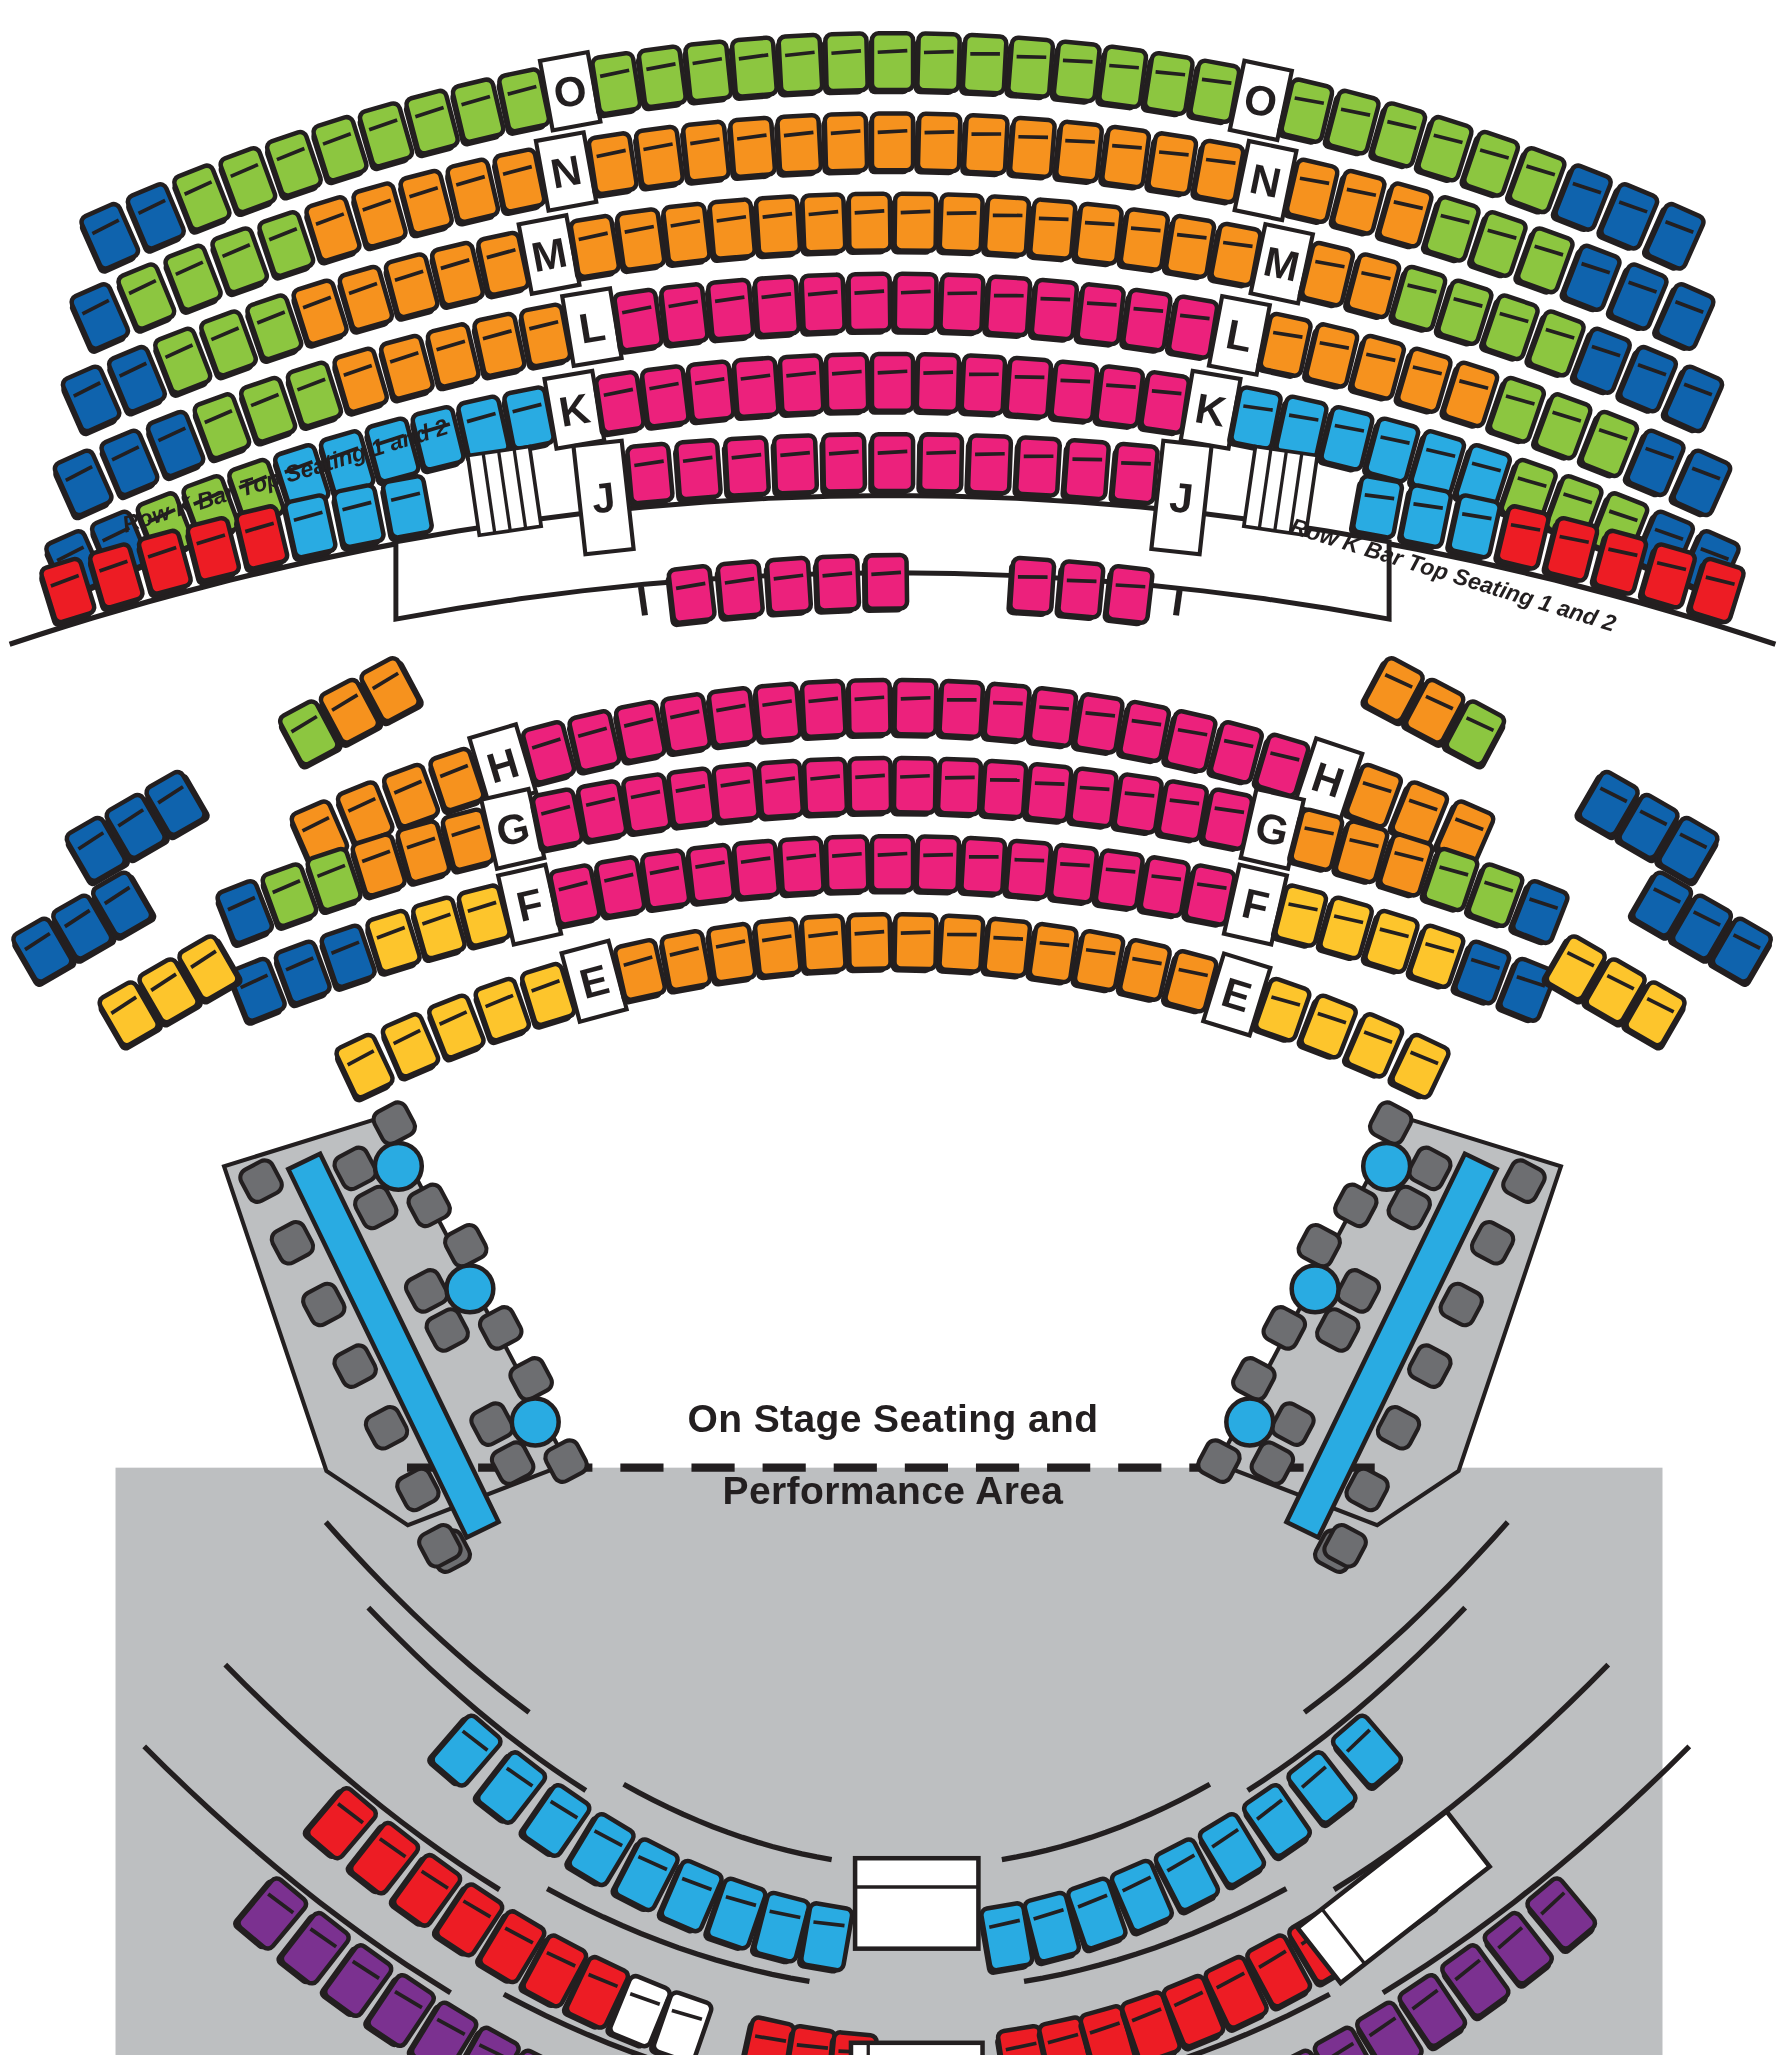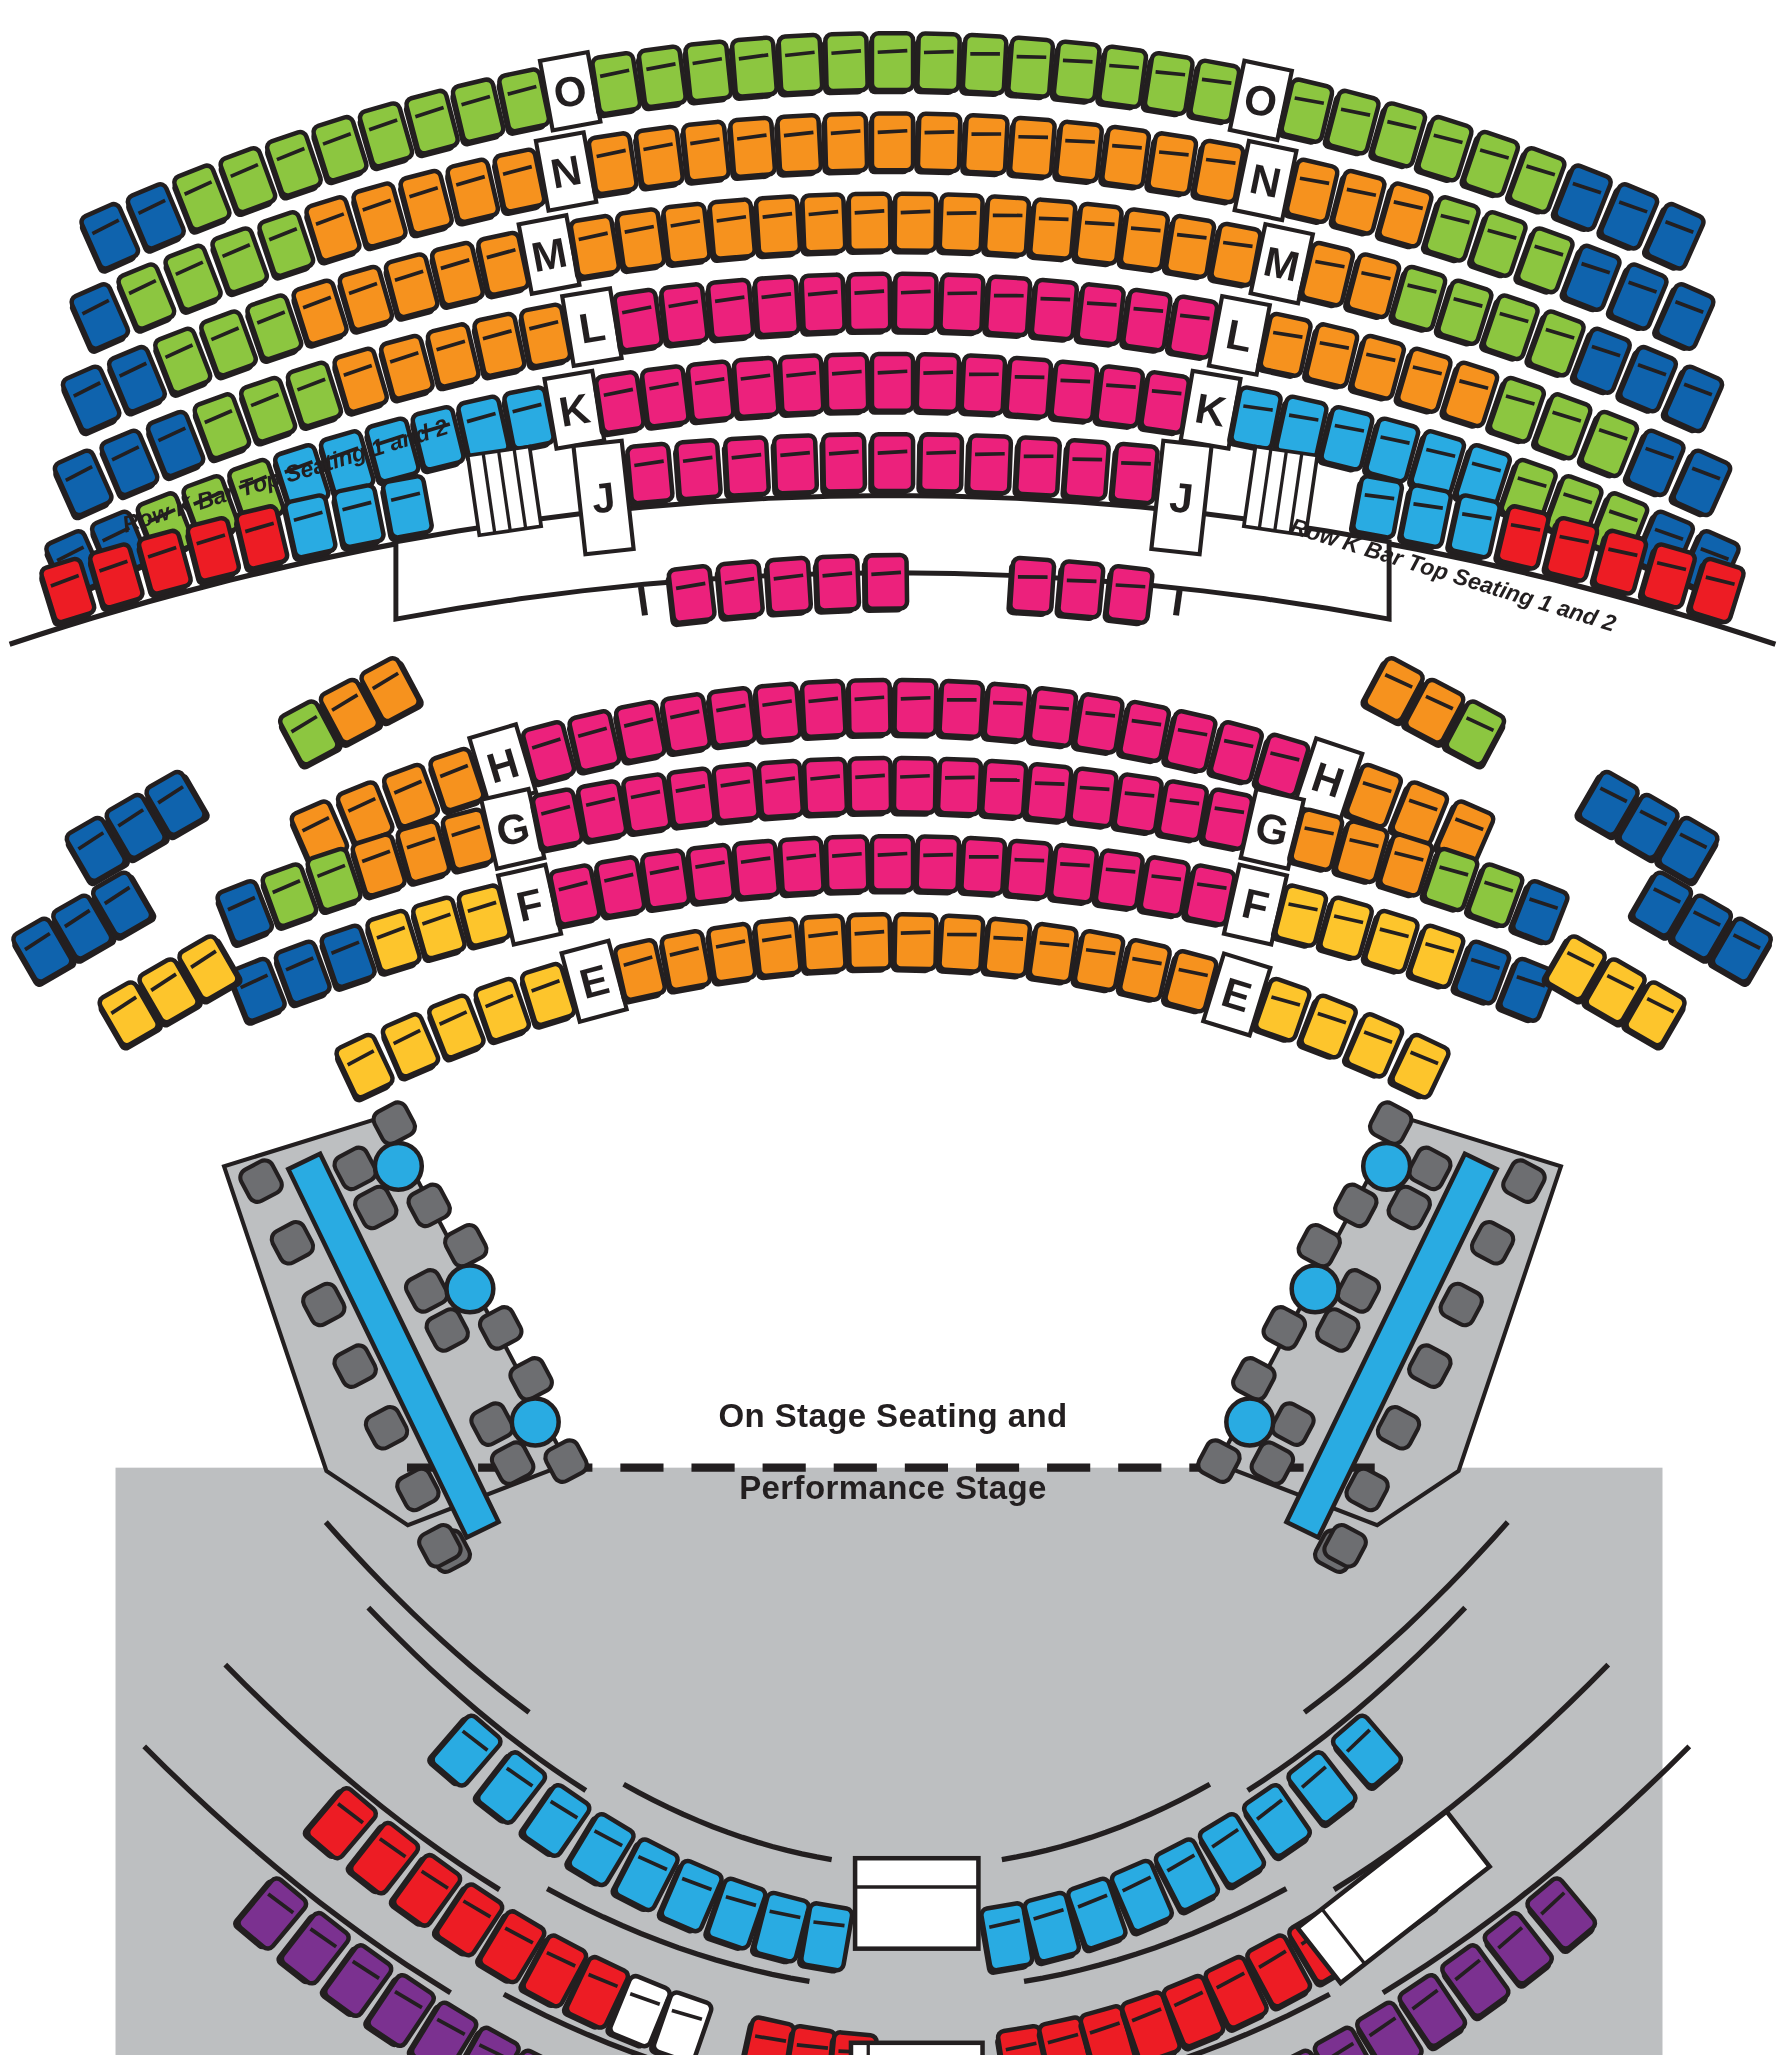--- a/index.html
+++ b/index.html
@@ -1,19 +1,19 @@
 <!DOCTYPE html>
 <html style="font-size:6.6px"><head>
 <meta charset="utf-8">
 <style>
   html,body{margin:0;padding:0;background:#ffffff;}
   body{width:1785px;height:2789px;position:relative;font-family:"Liberation Sans",sans-serif;}
   #stage-svg{position:absolute;left:0;top:0;z-index:1;}
   .overlay{position:absolute;z-index:5;color:#231f20;font-weight:bold;}
-  .stage-line{width:740px;text-align:center;font-size:33px;letter-spacing:0.4px;}
+  .stage-line{width:740px;text-align:center;font-size:39px;letter-spacing:0.4px;}
   .rowk-note{font-size:23px;font-style:italic;white-space:nowrap;}
 </style>
 </head>
 <body>
 
 <svg id="stage-svg" width="1785" height="2789" viewBox="0 0 4342 6784" font-family="Liberation Sans, sans-serif">
     <rect x="281" y="3570" width="3763" height="2146" fill="#bdbfc1"></rect>
     <g>
       <path d="M934,2716 L545,2837 L794,3578 L992,3710 L1380,3560 Z" fill="#bdbfc1" stroke="#231f20" stroke-width="10"></path>
     </g>
@@ -2312,14 +2312,14 @@
         <rect x="-50" y="-66" width="100" height="132" rx="16" fill="#fdc52c" stroke="#231f20" stroke-width="11"></rect>
         <line x1="-36" y1="-22" x2="36" y2="-26" stroke="#231f20" stroke-width="9"></line>
       </g>
     </g>
   </svg>
 
 <div class="overlay rowk-note" style="left:123px;top:512px;transform:rotate(-17deg);transform-origin:left center;">Row K Bar Top Seating 1 and 2</div>
 <div class="overlay rowk-note" style="left:1291px;top:512px;transform:rotate(17deg);transform-origin:left center;">Row K Bar Top Seating 1 and 2</div>
 
 <div class="overlay stage-line" style="left:523px;top:1397px;">On Stage Seating and</div>
-<div class="overlay stage-line" style="left:523px;top:1469px;">Performance Stage</div>
+<div class="overlay stage-line" style="left:523px;top:1469px;">Performance Area</div>
 
 
 </body></html>

